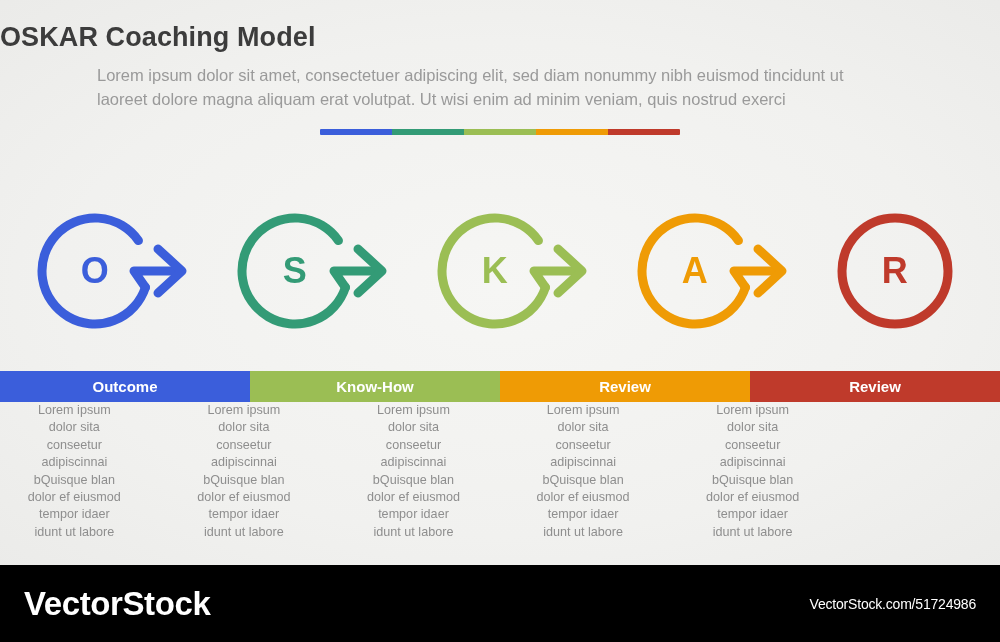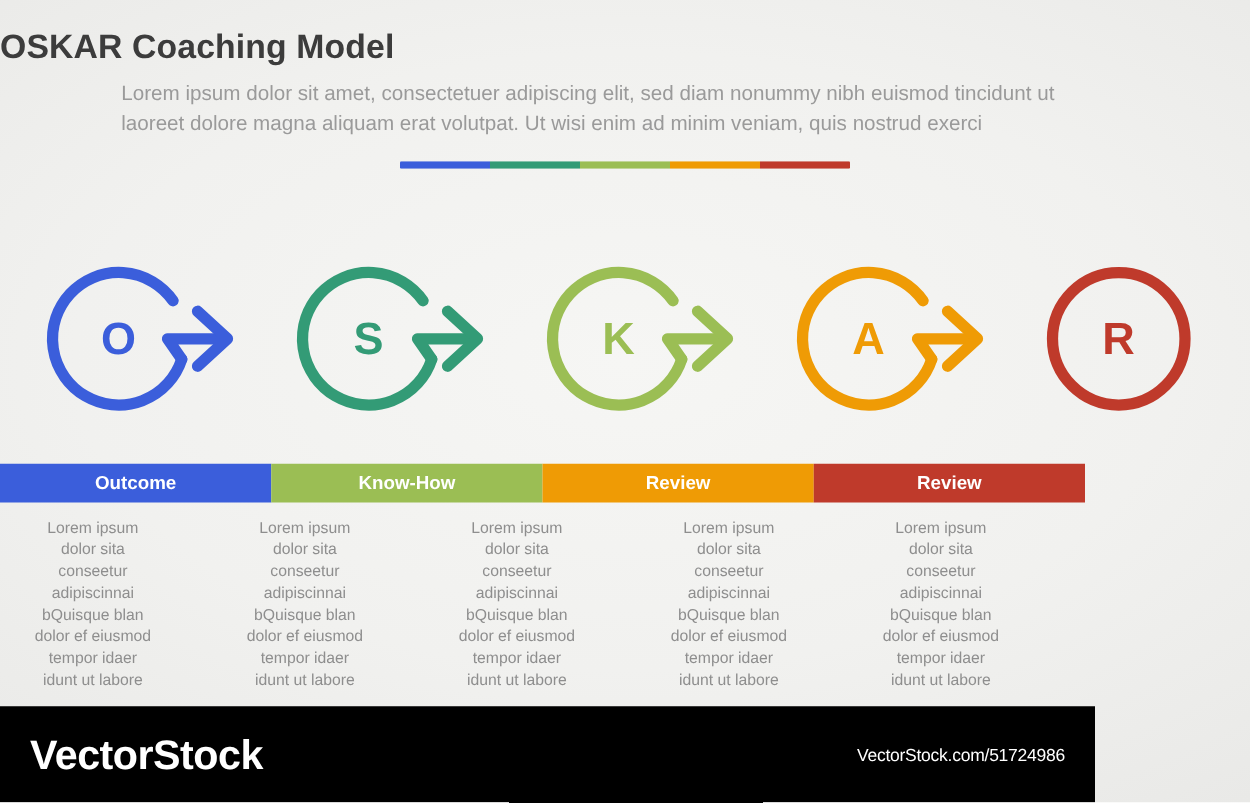--- a/index.html
+++ b/index.html
@@ -96,61 +96,61 @@
     font-size: 36px;
     font-weight: bold;
     letter-spacing: 0.5px;
   }
 
   
   #labelbar {
     position: absolute;
     top: 371px;
     left: 0;
-    width: 868px;
+    width: 1000px;
     height: 31px;
     display: flex;
   }
 
   .label-cell {
     flex: 1 1 0;
     height: 100%;
     display: flex;
     align-items: center;
     justify-content: center;
     color: #ffffff;
     font-size: 15px;
     font-weight: bold;
   }
 
   
   #descriptions {
     position: absolute;
-    top: 414px;
+    top: 402px;
     left: 0;
     width: 827px;
     display: flex;
     gap: 21px;
   }
 
   .desc-cell {
     flex: 1 1 0;
     padding: 0 24px;
     text-align: center;
     font-size: 12.6px;
     line-height: 17.4px;
     color: #8e8e8e;
   }
 
   
   #watermark {
     position: absolute;
     left: 0;
     top: 565px;
-    width: 876px;
+    width: 1000px;
     height: 77px;
     background: #000000;
   }
 
   #wm-logo {
     position: absolute;
     left: 24px;
     top: 50%;
     transform: translateY(-50%);
     color: #ffffff;

